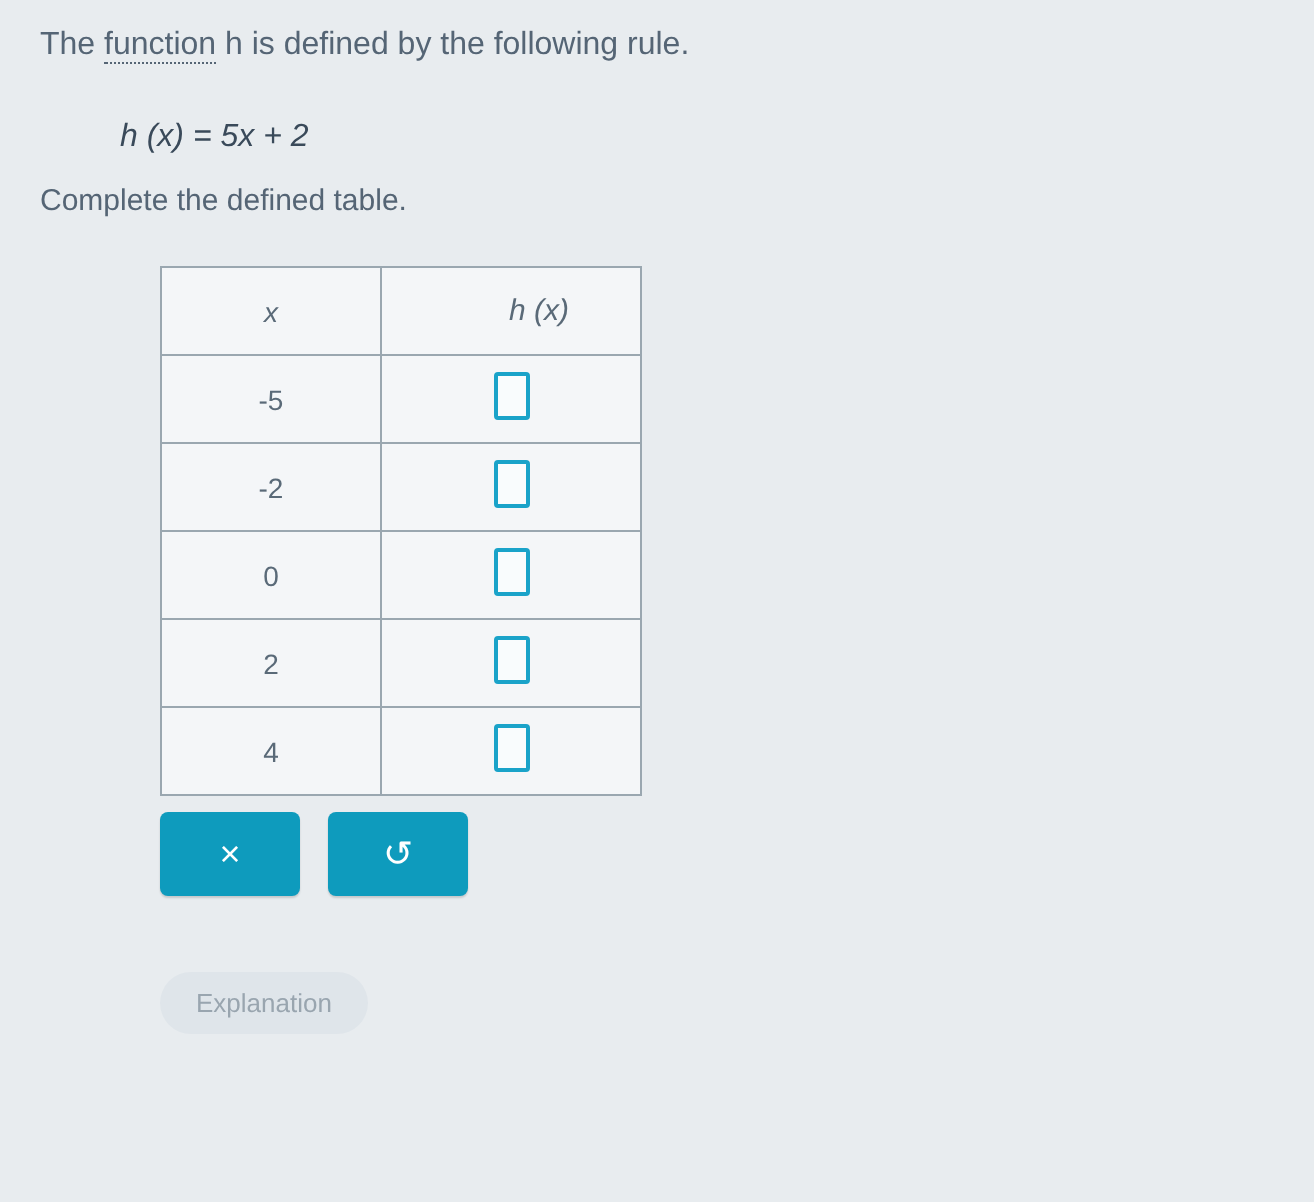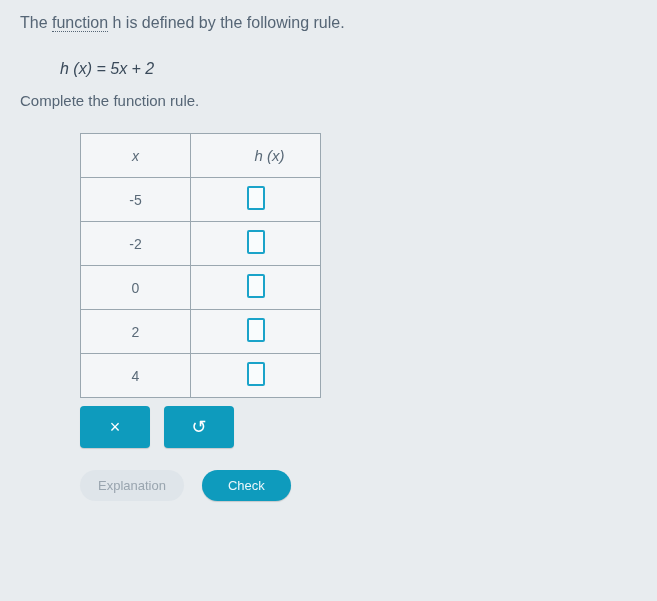--- a/index.html
+++ b/index.html
@@ -44,21 +44,21 @@
     .sq-btn {
       width: 70px; height: 42px;
       border: none; border-radius: 4px;
       background: #0e9bbd;
       color: #fff;
       display: flex; align-items: center; justify-content: center;
       font-size: 18px;
       cursor: pointer;
       box-shadow: 0 1px 1px rgba(0,0,0,.15);
     }
-    .bottom-row { margin-top: 22px; display: flex; gap: 18px; align-items: flex-end; margin-left: 0; }
+    .bottom-row { margin-top: 38px; display: flex; gap: 8px; align-items: flex-end; margin-left: 0; }
     .explain-btn {
       padding: 8px 18px;
       border: none;
       border-radius: 16px;
       background: #dfe5ea;
       color: #99a5af;
       font-size: 13px;
       cursor: pointer;
     }
     .check-btn {
@@ -76,21 +76,21 @@
 <body>
 
 <div class="prompt-line1">
   <span>The </span><span class="dotted">function</span><span> h is defined by the following rule.</span>
 </div>
 
 <div class="equation">
   <span class="fn">h (x) = 5x + 2</span>
 </div>
 
-<div class="prompt-line2">Complete the function rule.</div>
+<div class="prompt-line2">Complete the defined table.</div>
 
 <div class="table-wrap">
   <table class="fn-table">
     <thead>
       <tr>
         <th><span class="hdr-x">x</span></th>
         <th><span class="hdr-hx">h (x)</span></th>
       </tr>
     </thead>
     <tbody>
@@ -121,15 +121,14 @@
     <button class="sq-btn">
       <span>×</span>
     </button>
     <button class="sq-btn">
       <span>↺</span>
     </button>
   </div>
 
   <div class="bottom-row">
     <button class="explain-btn">Explanation</button>
-    <button class="check-btn">Check</button>
   </div>
 </div>
 
 </body></html>

